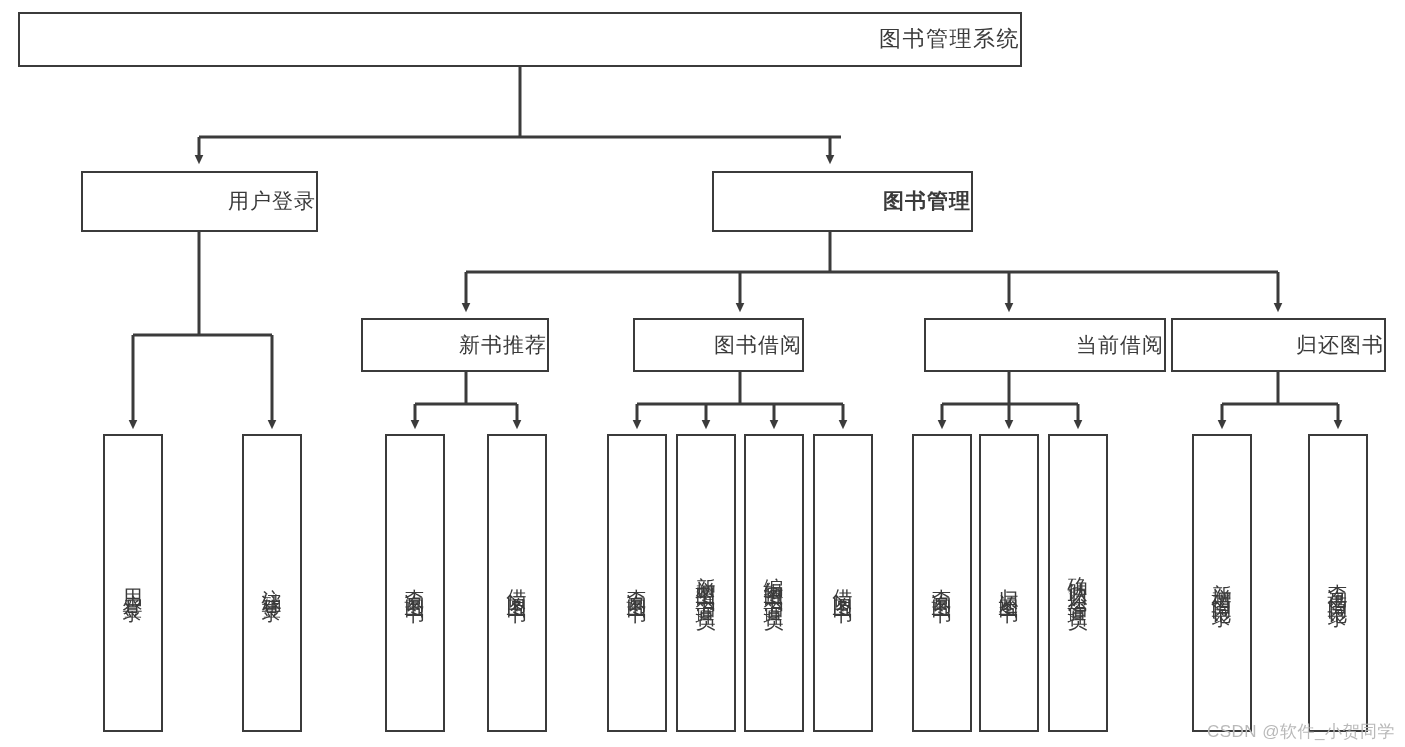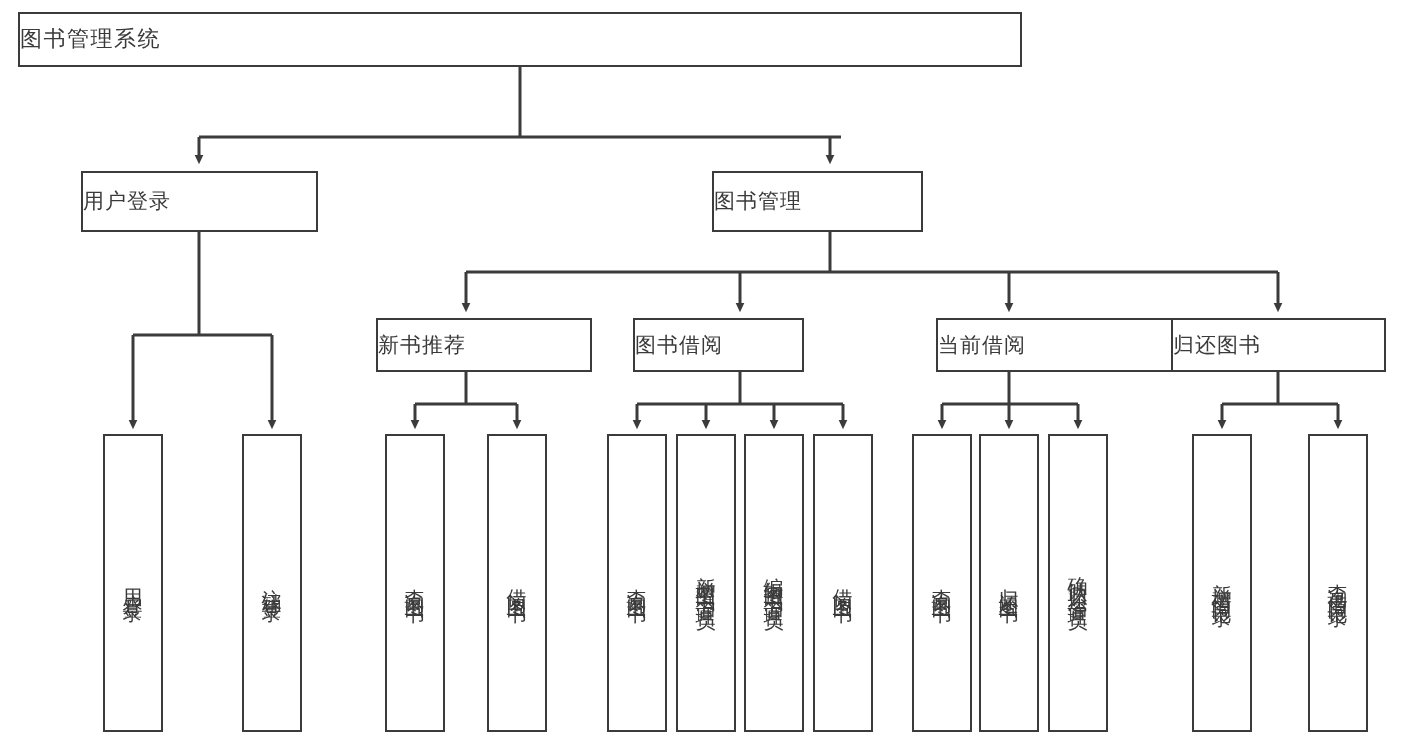--- a/index.html
+++ b/index.html
@@ -25,21 +25,21 @@
     height: 747px;
     pointer-events: none;
   }
   .node {
     position: absolute;
     box-sizing: border-box;
     border: 2.5px solid #3b3b3b;
     background: #ffffff;
     display: flex;
     align-items: center;
-    justify-content: flex-start;
+    justify-content: flex-end;
     color: #3a3a3a;
     line-height: 1.28;
   }
   .node .lbl {
     display: block;
     text-align: center;
     white-space: pre-line;
   }
   .node.h .lbl {
     font-size: 21px;
@@ -127,31 +127,31 @@
     </g>
   </svg>
 
   <div class="node root h" style="left:18px; top:12px; width:1004px; height:55px;">
     <span class="lbl">图书管理系统</span>
   </div>
 
   <div class="node h" style="left:81px; top:171px; width:237px; height:61px;">
     <span class="lbl">用户登录</span>
   </div>
-  <div class="node h" style="left:712px; top:171px; width:211px; height:61px;">
+  <div class="node h" style="left:712px; top:171px; width:261px; height:61px;font-weight:bold;">
     <span class="lbl">图书管理</span>
   </div>
 
-  <div class="node h" style="left:376px; top:318px; width:216px; height:54px;">
+  <div class="node h" style="left:361px; top:318px; width:188px; height:54px;">
     <span class="lbl">新书推荐</span>
   </div>
   <div class="node h" style="left:633px; top:318px; width:171px; height:54px;">
     <span class="lbl">图书借阅</span>
   </div>
-  <div class="node h" style="left:924px; top:318px; width:242px; height:54px;margin-left:12px;">
+  <div class="node h" style="left:924px; top:318px; width:242px; height:54px;">
     <span class="lbl">当前借阅</span>
   </div>
   <div class="node h" style="left:1171px; top:318px; width:215px; height:54px;">
     <span class="lbl">归还图书</span>
   </div>
 
   <div class="node v" style="left:103px; top:434px; width:60px; height:298px;">
     <span class="lbl">用户登录</span>
   </div>
   <div class="node v" style="left:242px; top:434px; width:60px; height:298px;">
@@ -188,13 +188,14 @@
     <span class="lbl">确认归还（管理员）</span>
   </div>
 
   <div class="node v" style="left:1192px; top:434px; width:60px; height:298px;">
     <span class="lbl">新增借阅记录</span>
   </div>
   <div class="node v" style="left:1308px; top:434px; width:60px; height:298px;">
     <span class="lbl">查询借阅记录</span>
   </div>
 
+  <div id="watermark">CSDN @软件_小贺同学</div>
 </div>
 
 </body></html>

